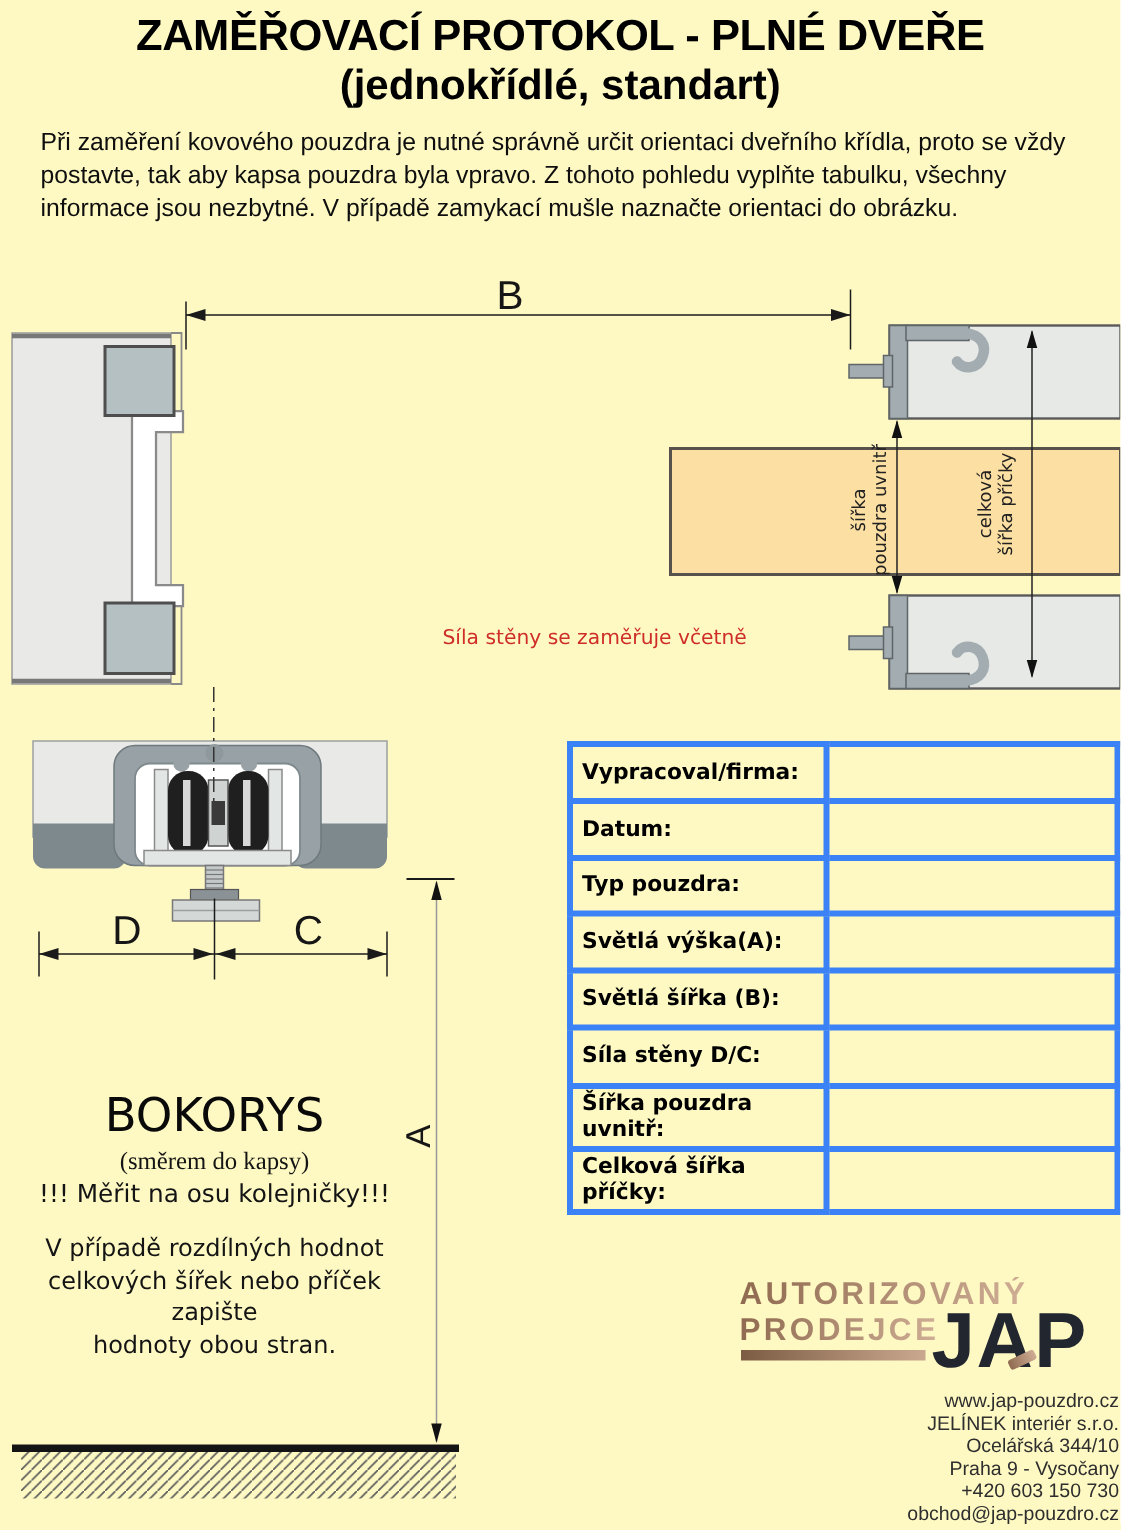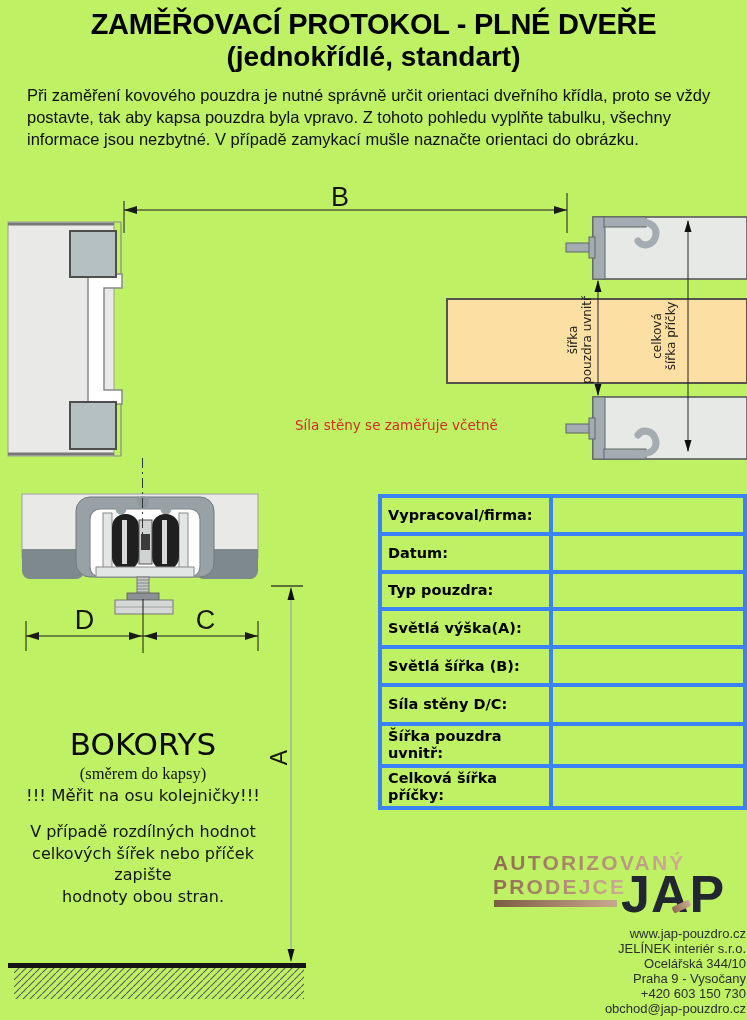--- a/index.html
+++ b/index.html
@@ -1,16 +1,16 @@
 <!DOCTYPE html>
 <html><head>
 <meta charset="utf-8">
 <style>
   html,body{margin:0;padding:0;background:#fff;}
-  #page{position:relative;width:747px;height:1020px;background:#bef264;overflow:hidden;
+  #page{position:relative;width:747px;height:1020px;background:#fef9c3;overflow:hidden;
         font-family:"Liberation Sans",sans-serif;color:#111;}
   .abs{position:absolute;}
   .title1{top:8px;left:0;right:0;text-align:center;font-size:29px;font-weight:bold;letter-spacing:-0.3px;color:#000;}
   .title2{top:41px;left:0;right:0;text-align:center;font-size:28px;font-weight:bold;color:#000;}
   .intro{top:84px;left:27px;width:699px;font-size:16.5px;line-height:22px;color:#0e0e0e;}
   .dimlabel{font-size:27px;color:#161616;text-align:center;font-family:"Liberation Sans",sans-serif;}
   .rednote{left:295px;top:416px;font-family:"DejaVu Sans",sans-serif;font-size:13.5px;line-height:19px;color:#cf2e28;}
   .rotlabel{font-family:"DejaVu Sans",sans-serif;font-size:12px;line-height:13.5px;color:#222;
             text-align:center;white-space:nowrap;transform:translate(-50%,-50%) rotate(-90deg);}
   .bok-title{left:30px;top:726px;width:226px;text-align:center;font-family:"DejaVu Sans",sans-serif;font-size:31px;color:#0a0a0a;}

